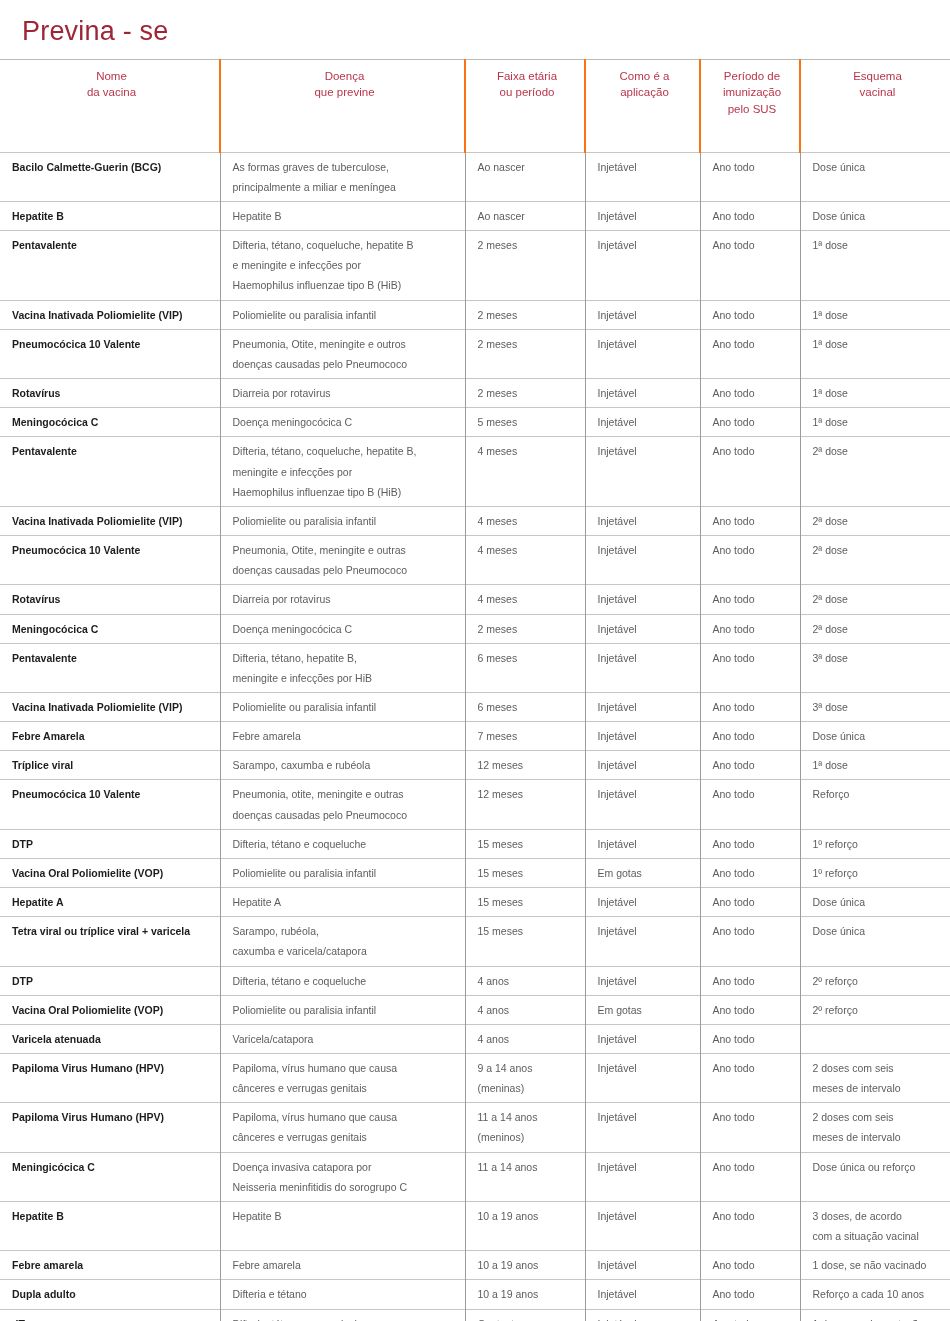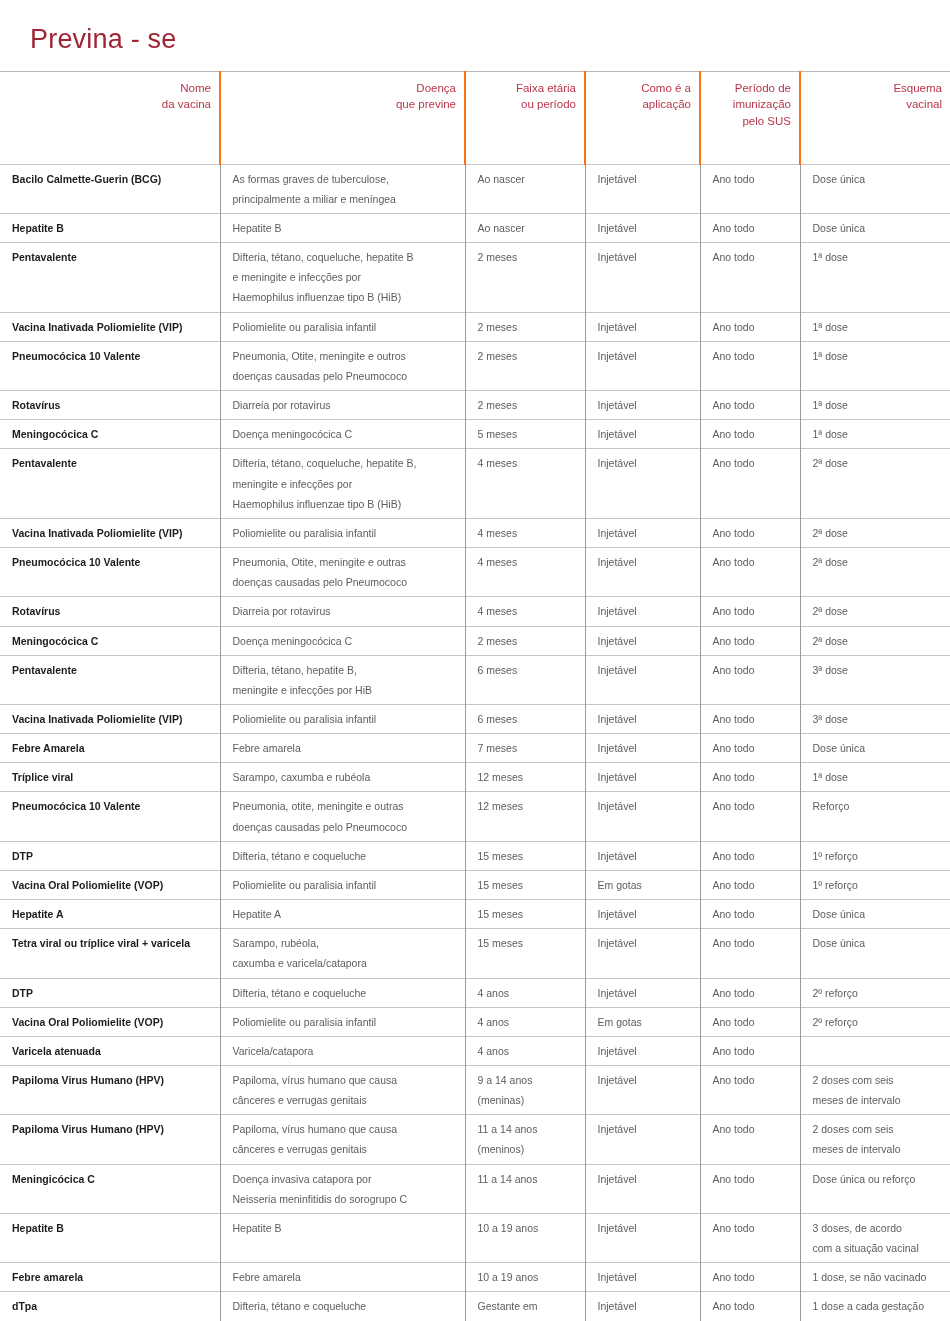--- a/index.html
+++ b/index.html
@@ -19,21 +19,21 @@
     padding: 0;
   }
 
   
   .title {
     color: #9e2536;
     font-size: 27px;
     font-weight: 400;
     letter-spacing: 0.2px;
     padding: 9px 6px 0 14px;
-    margin: 16px;
+    margin: 8px;
     line-height: 1.1;
   }
 
   
   table.schedule {
     width: 950px;
     border-collapse: collapse;
     table-layout: fixed;
     margin-top: 12px;
   }
@@ -41,21 +41,21 @@
   table.schedule col.c1 { width: 245px; }
   table.schedule col.c2 { width: 120px; }
   table.schedule col.c3 { width: 115px; }
   table.schedule col.c4 { width: 100px; }
   table.schedule col.c5 { width: 150px; }
 
   thead th {
     color: #b8354a;
     font-size: 11.5px;
     font-weight: 400;
-    text-align: right;
+    text-align: center;
     vertical-align: top;
     padding: 8px 8px 34px 12px;
     line-height: 1.45;
     border-top: 1px solid #b9b9b9;
     white-space: pre-line;
   }
   thead th.col-sep {
     border-left: 2px solid #f97316;
   }
 
@@ -360,20 +360,28 @@
         </tr>
         <tr>
           <td class="vac">Febre amarela</td>
           <td class="col-sep">Febre amarela</td>
           <td class="col-sep">10 a 19 anos</td>
           <td class="col-sep">Injetável</td>
           <td class="col-sep">Ano todo</td>
           <td class="col-sep">1 dose, se não vacinado</td>
         </tr>
         <tr>
+          <td class="vac">Dupla adulto</td>
+          <td class="col-sep">Difteria e tétano</td>
+          <td class="col-sep">10 a 19 anos</td>
+          <td class="col-sep">Injetável</td>
+          <td class="col-sep">Ano todo</td>
+          <td class="col-sep">Reforço a cada 10 anos</td>
+        </tr>
+        <tr>
           <td class="vac">dTpa</td>
           <td class="col-sep">Difteria, tétano e coqueluche
 qualquer idade</td>
           <td class="col-sep">Gestante em</td>
           <td class="col-sep">Injetável</td>
           <td class="col-sep">Ano todo</td>
           <td class="col-sep">1 dose a cada gestação</td>
         </tr>
       </tbody>
   </table>

